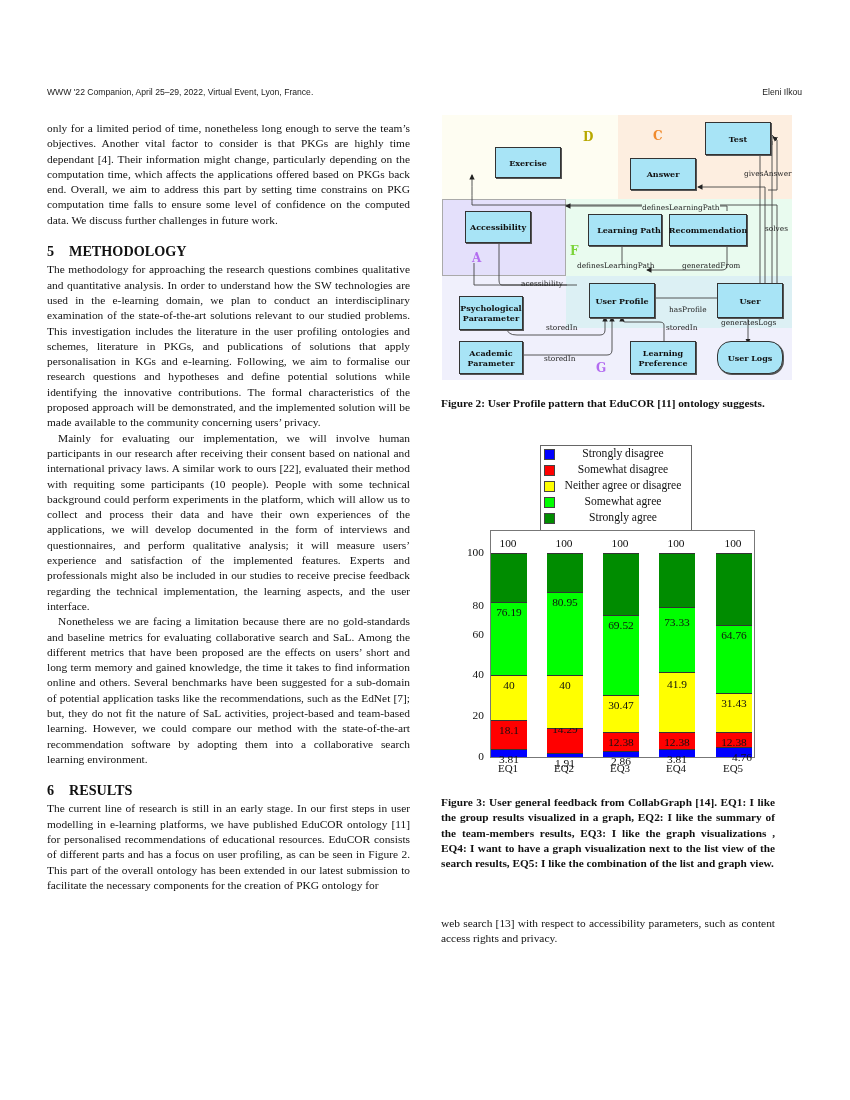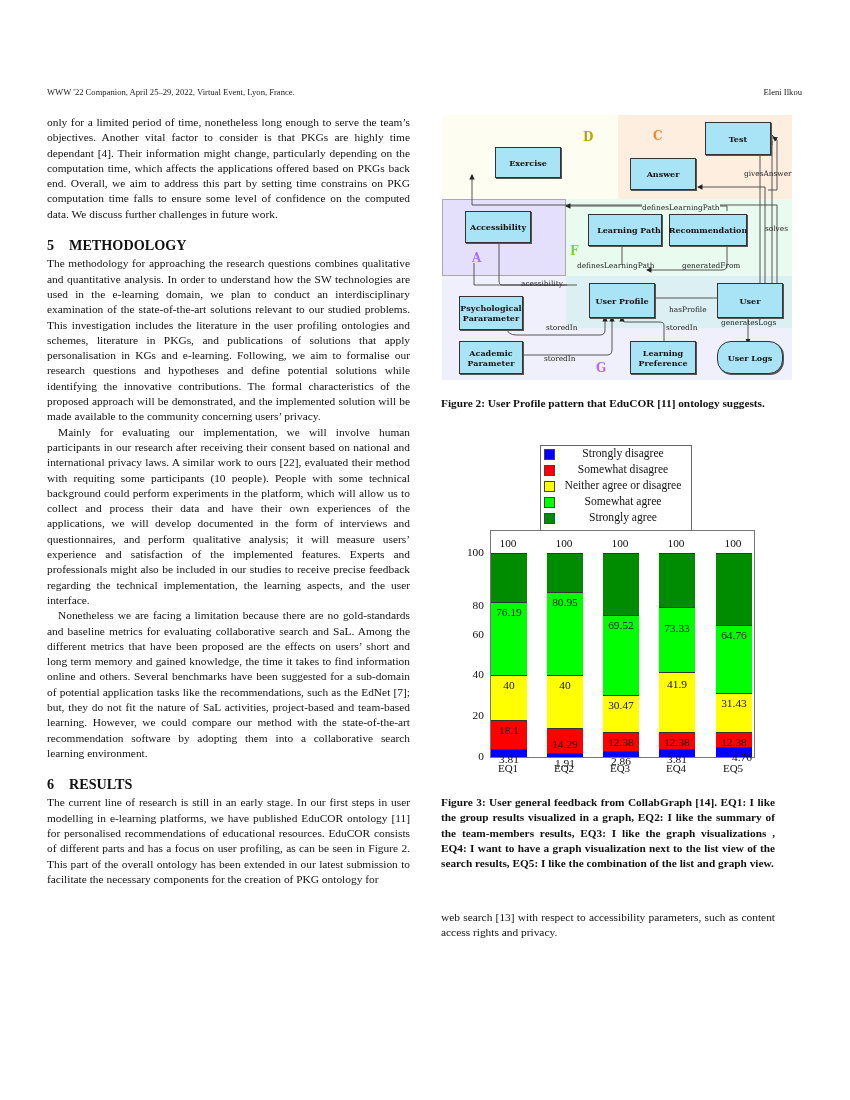--- a/index.html
+++ b/index.html
@@ -1,18 +1,18 @@
 <!DOCTYPE html>
 <html><head>
 <meta charset="utf-8">
 <style>
   html,body{margin:0;padding:0;background:#fff;}
   body{width:850px;height:1100px;position:relative;overflow:hidden;font-family:"Liberation Serif","DejaVu Serif",serif;color:#111;}
-  .hdr{position:absolute;top:87px;font-family:Liberation Serif, serif;font-size:8.6px;color:#222;}
-  .col{position:absolute;font-size:11.4px;line-height:15.3px;text-align:justify;}
+  .hdr{position:absolute;top:87px;font-family:Liberation Sans, sans-serif;font-size:8.6px;color:#222;}
+  .col{position:absolute;font-size:11.4px;line-height:15.3px;text-align:justify;margin-top:6px;}
   .col p{margin:0;}
   .col p.ind{text-indent:11px;}
   .sec{font-family:"Liberation Serif",serif;font-weight:bold;font-size:14.2px;margin:0;}
   .sec .num{display:inline-block;width:22px;}
   .cap{position:absolute;font-weight:bold;font-size:11.3px;line-height:15.3px;text-align:justify;}
   .fig2{position:absolute;left:442px;top:115px;width:350px;height:265px;font-family:"DejaVu Serif",serif;}
   .region{position:absolute;}
   .node{position:absolute;background:#a8e4f6;border:1.2px solid #333;font-family:"DejaVu Serif",serif;font-weight:bold;font-size:8px;display:flex;align-items:center;justify-content:center;text-align:center;line-height:10px;box-shadow:1px 1px 0 #555;}
   .elab{position:absolute;font-family:"DejaVu Serif",serif;font-size:7.4px;color:#222;white-space:nowrap;}
   .rlab{position:absolute;font-family:"DejaVu Serif",serif;font-weight:bold;font-size:12px;}
@@ -153,21 +153,21 @@
       <div class="seg" style="background: rgb(255, 255, 0); bottom: 36.924px; height: 44.676px;"></div>
       <div class="seglab" style="bottom: 65.6px;">40</div>
       <div class="seg" style="background: rgb(0, 255, 0); bottom: 81.6px; height: 73.8276px;"></div>
       <div class="seglab" style="bottom: 139.428px;">76.19</div>
       <div class="seg" style="background: rgb(0, 140, 0); bottom: 155.428px; height: 48.5724px;"></div>
     </div>
     <div class="bar" style="left: 56px; height: 204px;">
       <div class="seg" style="background: rgb(0, 0, 255); bottom: 0px; height: 3.8964px;"></div>
       <div class="seglab" style="bottom: -12.1036px;">1.91</div>
       <div class="seg" style="background: rgb(255, 0, 0); bottom: 3.8964px; height: 25.2552px;"></div>
-      <div class="seglab" style="bottom: 7px; margin-top: 6px;">14.29</div>
+      <div class="seglab" style="bottom: 22px; margin-top: 6px;">14.29</div>
       <div class="seg" style="background: rgb(255, 255, 0); bottom: 29.1516px; height: 52.4484px;"></div>
       <div class="seglab" style="bottom: 65.6px;">40</div>
       <div class="seg" style="background: rgb(0, 255, 0); bottom: 81.6px; height: 83.538px;"></div>
       <div class="seglab" style="bottom: 149.138px;">80.95</div>
       <div class="seg" style="background: rgb(0, 140, 0); bottom: 165.138px; height: 38.862px;"></div>
     </div>
     <div class="bar" style="left: 112px; height: 204px;">
       <div class="seg" style="background: rgb(0, 0, 255); bottom: 0px; height: 5.8344px;"></div>
       <div class="seglab" style="bottom: -10.1656px;">2.86</div>
       <div class="seg" style="background: rgb(255, 0, 0); bottom: 5.8344px; height: 19.4208px;"></div>
@@ -179,21 +179,21 @@
       <div class="seg" style="background: rgb(0, 140, 0); bottom: 141.821px; height: 62.1792px;"></div>
     </div>
     <div class="bar" style="left: 168px; height: 204px;">
       <div class="seg" style="background: rgb(0, 0, 255); bottom: 0px; height: 7.7724px;"></div>
       <div class="seglab" style="bottom: -8.2276px;">3.81</div>
       <div class="seg" style="background: rgb(255, 0, 0); bottom: 7.7724px; height: 17.4828px;"></div>
       <div class="seglab" style="bottom: 9.2552px;">12.38</div>
       <div class="seg" style="background: rgb(255, 255, 0); bottom: 25.2552px; height: 60.2208px;"></div>
       <div class="seglab" style="bottom: 67px;">41.9</div>
       <div class="seg" style="background: rgb(0, 255, 0); bottom: 85.476px; height: 64.1172px;"></div>
-      <div class="seglab" style="bottom: 123px; text-align: center;">73.33</div>
+      <div class="seglab" style="bottom: 129px; text-align: center;">73.33</div>
       <div class="seg" style="background: rgb(0, 140, 0); bottom: 149.593px; height: 54.4068px;"></div>
     </div>
     <div class="bar" style="left: 225px; height: 204px;">
       <div class="seg" style="background: rgb(0, 0, 255); bottom: 0px; height: 9.7104px;"></div>
       <div class="seglab" style="bottom: -6.2896px; text-align: right;">4.76</div>
       <div class="seg" style="background: rgb(255, 0, 0); bottom: 9.7104px; height: 15.5448px;"></div>
       <div class="seglab" style="bottom: 9.2552px;">12.38</div>
       <div class="seg" style="background: rgb(255, 255, 0); bottom: 25.2552px; height: 38.862px;"></div>
       <div class="seglab" style="bottom: 48.1172px;">31.43</div>
       <div class="seg" style="background: rgb(0, 255, 0); bottom: 64.1172px; height: 67.9932px;"></div>

